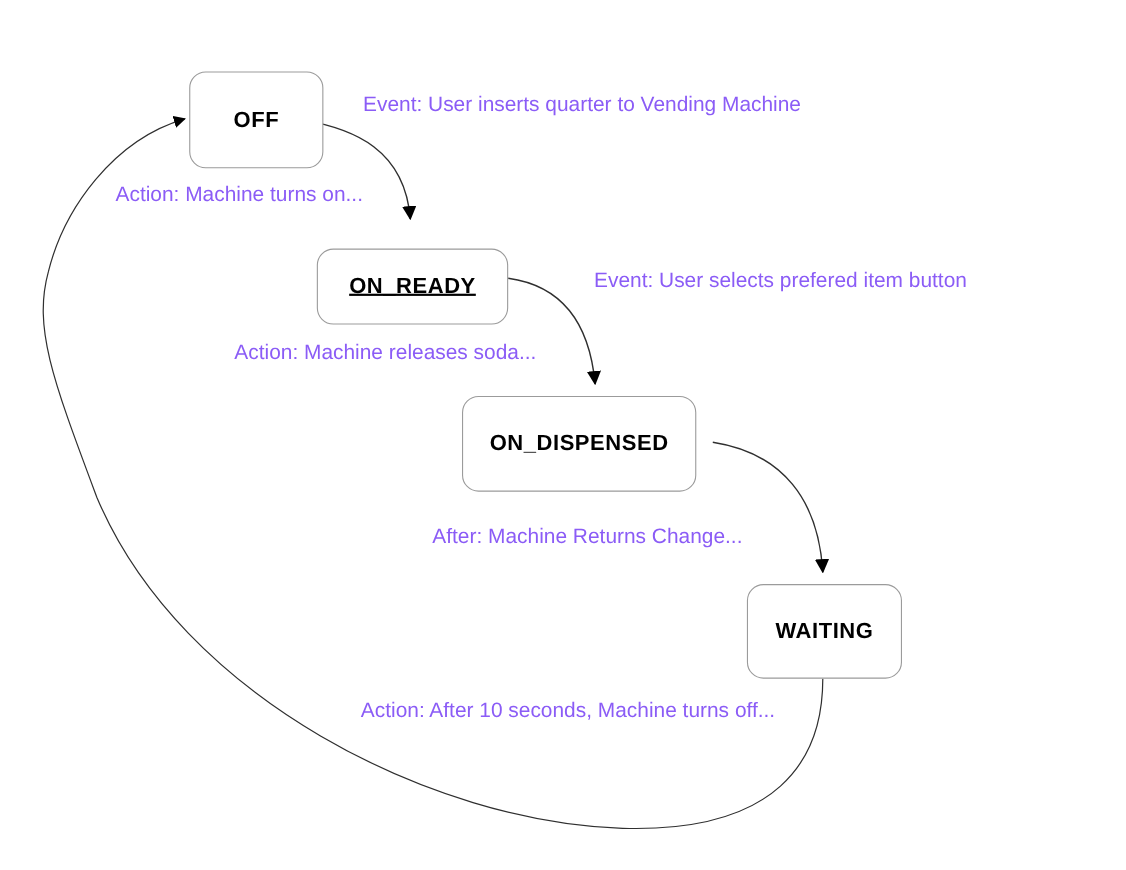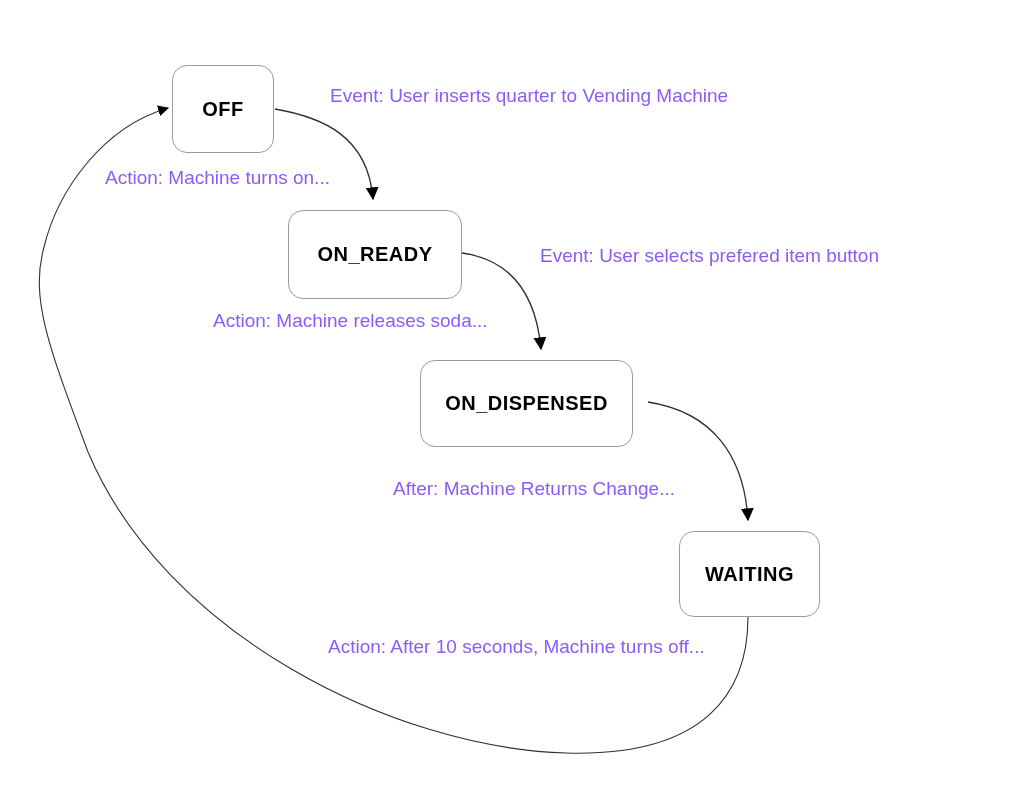--- a/index.html
+++ b/index.html
@@ -35,22 +35,22 @@
     font-size: 20px;
     color: #000000;
     letter-spacing: 0.5px;
   }
   .annotation {
     position: absolute;
     font-size: 19px;
     color: #8b5cf6;
     white-space: nowrap;
   }
-  #state-off        { left: 172px; top:  65px; width: 102px; height:  88px; }
-  #state-on-ready   { left: 288px; top: 210px; width: 174px; height:  89px; }
+  #state-off        { left: 172px; top:  65px; width: 122px; height:  88px; }
+  #state-on-ready   { left: 288px; top: 226px; width: 174px; height:  69px; text-decoration: underline; }
   #state-on-dispensed { left: 420px; top: 360px; width: 213px; height:  87px; }
   #state-waiting    { left: 679px; top: 531px; width: 141px; height:  86px; }
 
   #ann-event-insert   { left: 330px; top:  85px; }
   #ann-action-on      { left: 105px; top: 167px; }
   #ann-event-select   { left: 540px; top: 245px; text-align: center; }
   #ann-action-soda    { left: 213px; top: 310px; }
   #ann-action-change  { left: 393px; top: 478px; }
   #ann-action-off     { left: 328px; top: 636px; }
 </style>

